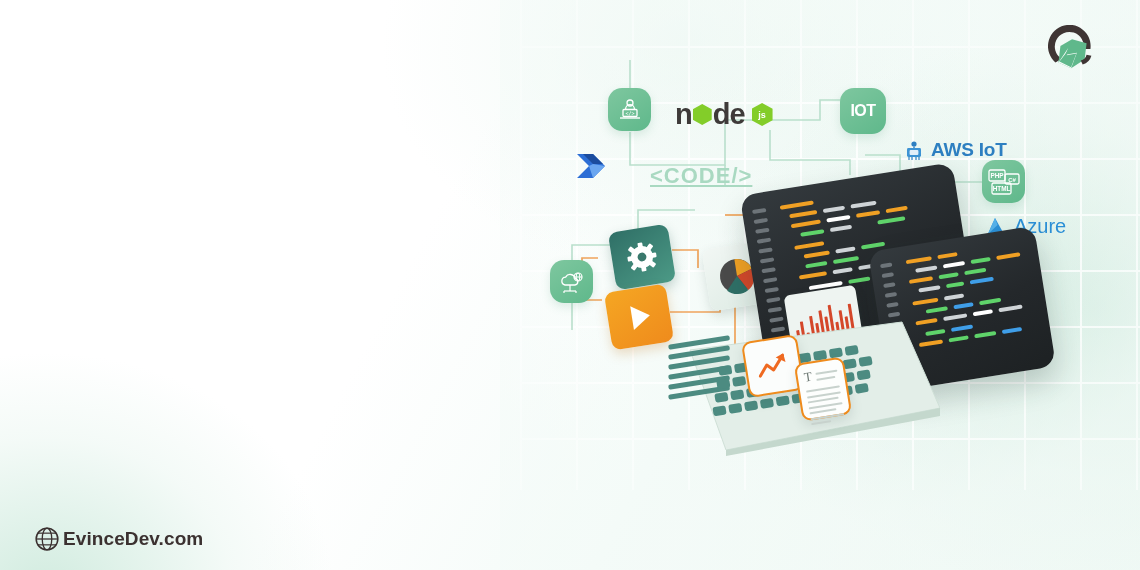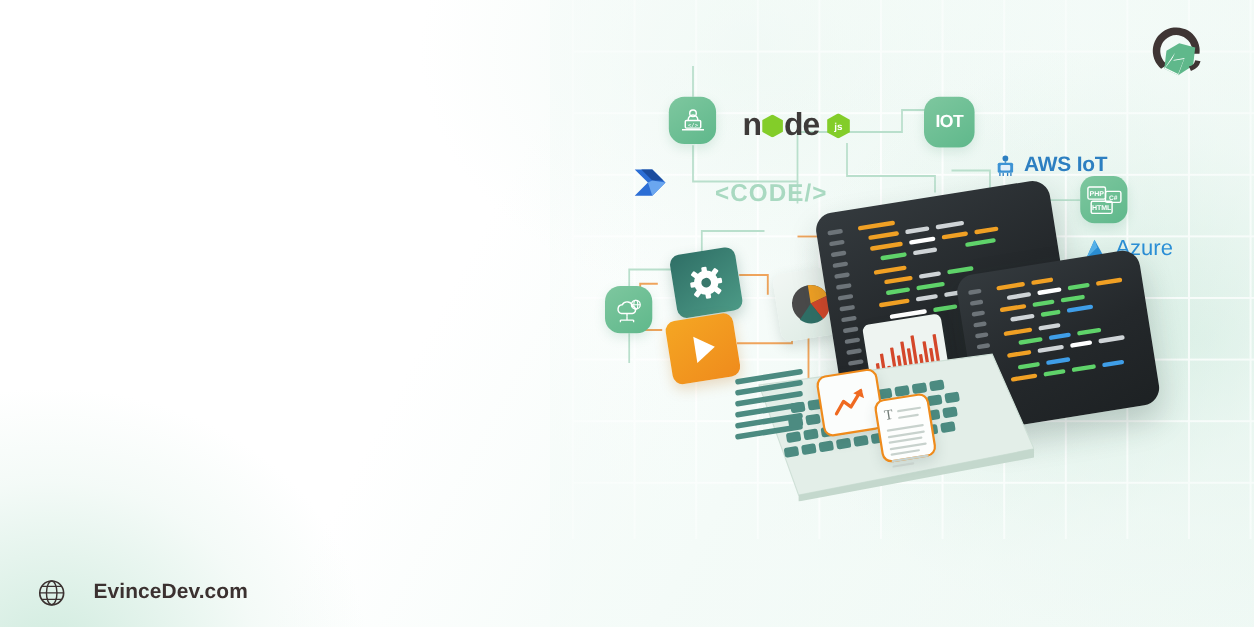--- a/index.html
+++ b/index.html
@@ -50,21 +50,21 @@
     letter-spacing: -0.5px;
     white-space: nowrap;
   }
   .headline .bold { font-weight: 700; color: #6dbf94; }
   .headline .light { font-weight: 400; color: #4a403f; letter-spacing: .2px; }
 
   
   .footer {
     position: absolute;
     left: 34px; bottom: 18px;
-    display: flex; align-items: center; gap: 25px;
+    display: flex; align-items: center; gap: 3px;
   }
   .footer .label {
     font-size: 19px; font-weight: 700; color: #3b3130; letter-spacing: .1px;
   }
   .globe { width: 26px; height: 26px; display: block; }
 
   
   .logo { position: absolute; right: 36px; top: 16px; width: 62px; height: 62px; }
 
   
@@ -84,20 +84,21 @@
     width: 21px; height: 23px; background: #83cd29;
     clip-path: polygon(50% 0,100% 25%,100% 75%,50% 100%,0 75%,0 25%);
     color: #fff; font-size: 9px; font-weight: 700;
     display: flex; align-items: center; justify-content: center;
     margin-left: 3px;
   }
   .code-text {
     position: absolute; left: 130px; top: 163px;
     font-size: 22px; font-weight: 600; color: #a9d9c1; letter-spacing: 1px;
     font-family: "Liberation Sans", sans-serif;
+    text-decoration: underline;
   }
   .aws-chip {
     position: absolute; left: 382px; top: 138px;
     display: flex; align-items: center; gap: 5px;
   }
   .aws-chip .txt { font-size: 19px; font-weight: 700; color: #2d7fc1; letter-spacing: -.2px; }
   .azure-chip {
     position: absolute; left: 465px; top: 215px;
     display: flex; align-items: center; gap: 5px;
   }

